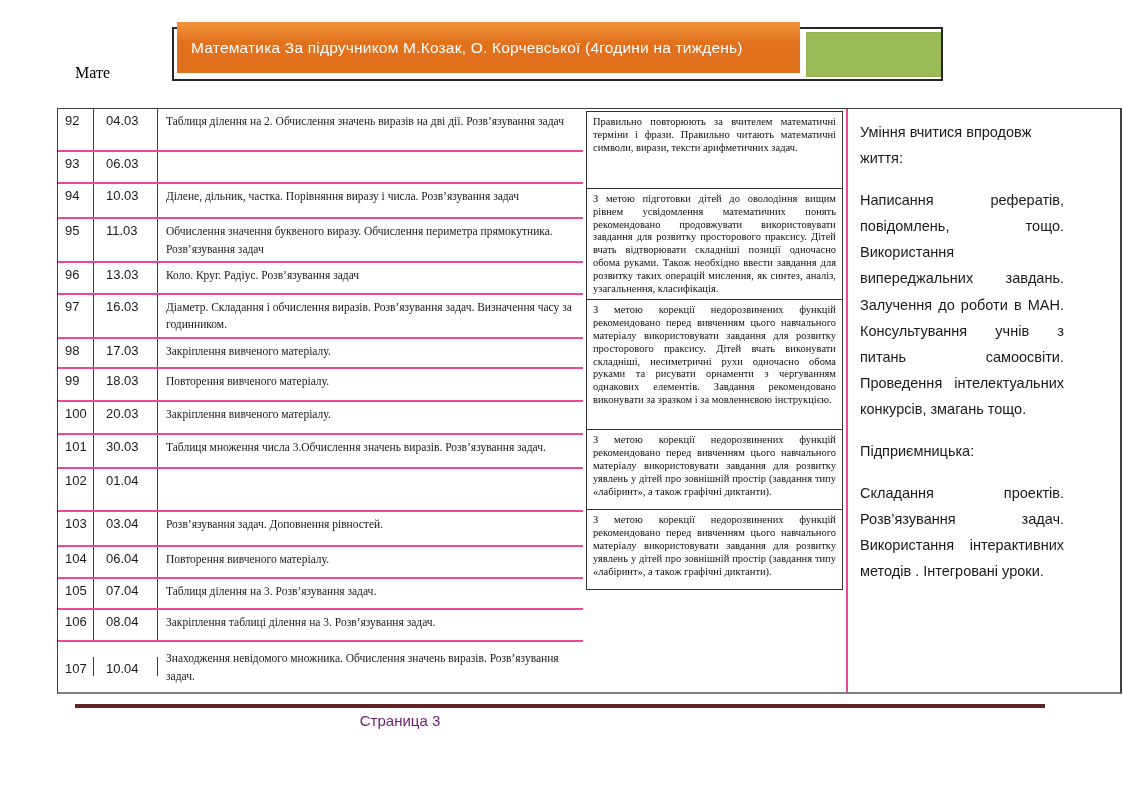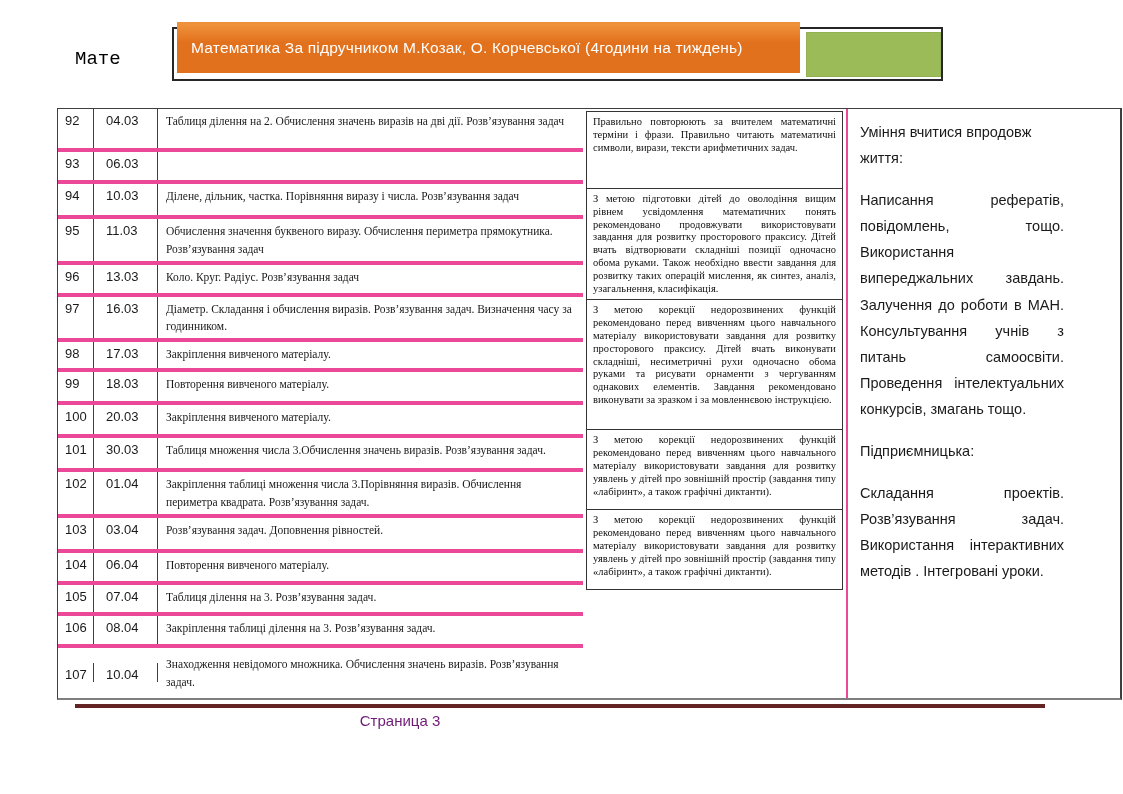--- a/index.html
+++ b/index.html
@@ -2,22 +2,22 @@
 <html><head>
 <meta charset="utf-8">
 <style>
   html,body{margin:0;padding:0;}
   body{
     width:1123px;height:794px;position:relative;background:#ffffff;
     font-family:"Liberation Sans",sans-serif;color:#1a1a1a;overflow:hidden;
   }
   
   .corner-text{
-    position:absolute;left:75px;top:48px;
-    font-family:Liberation Mono, monospace;font-size:19px;color:#000;
+    position:absolute;left:75px;top:64px;
+    font-family:Liberation Serif, serif;font-size:16px;color:#000;
   }
   .header-box{
     position:absolute;left:172px;top:27px;width:771px;height:54px;
     border:2px solid #262626;background:#fff;box-sizing:border-box;
   }
   .header-banner{
     position:absolute;left:177px;top:22px;width:623px;height:51px;
     background:linear-gradient(#ef913a 6%, #e2711d 40%);
     display:flex;align-items:center;padding-left:14px;box-sizing:border-box;text-align:right;
   }
@@ -28,21 +28,21 @@
     position:absolute;left:806px;top:32px;width:135px;height:45px;
     background:#9bbb59;border:1px solid #93b152;box-sizing:border-box;
   }
   
   .sched-table{
     position:absolute;left:57px;top:108px;width:1065px;
     border:1px solid #3f3f3f;border-bottom:2px solid #7f7f7f;border-right:2px solid #3f3f3f;
     display:flex;align-items:stretch;box-sizing:border-box;background:#fff;
   }
   .col-rows{width:525px;display:flex;flex-direction:column;}
-  .t-row{display:flex;border-bottom:4px solid #ec4899;box-sizing:border-box;}
+  .t-row{display:flex;border-bottom:2px solid #ec4899;box-sizing:border-box;}
   .t-row:last-child{border-bottom:none;align-items:center;}
   .c-num{
     width:36px;border-right:1px solid #3f3f3f;box-sizing:border-box;
     font-size:13px;padding:4px 0 0 7px;
   }
   .c-date{
     width:64px;border-right:1px solid #3f3f3f;box-sizing:border-box;
     font-size:13px;padding:4px 0 0 12px;
   }
   .c-topic{
@@ -133,21 +133,20 @@
         <div class="c-topic">Закріплення вивченого матеріалу.</div>
       </div>
     <div class="t-row" style="min-height:34px">
         <div class="c-num">101</div>
         <div class="c-date">30.03</div>
         <div class="c-topic">Таблиця множення числа 3.Обчислення значень виразів. Розв’язування задач.</div>
       </div>
     <div class="t-row" style="min-height:43px">
         <div class="c-num">102</div>
         <div class="c-date">01.04</div>
-        <div class="c-topic">Закріплення таблиці множення числа 3.Порівняння виразів. Обчислення периметра квадрата. Розв’язування задач.</div>
       </div>
     <div class="t-row" style="min-height:35px">
         <div class="c-num">103</div>
         <div class="c-date">03.04</div>
         <div class="c-topic">Розв’язування задач. Доповнення рівностей.</div>
       </div>
     <div class="t-row" style="min-height:32px">
         <div class="c-num">104</div>
         <div class="c-date">06.04</div>
         <div class="c-topic">Повторення вивченого матеріалу.</div>

